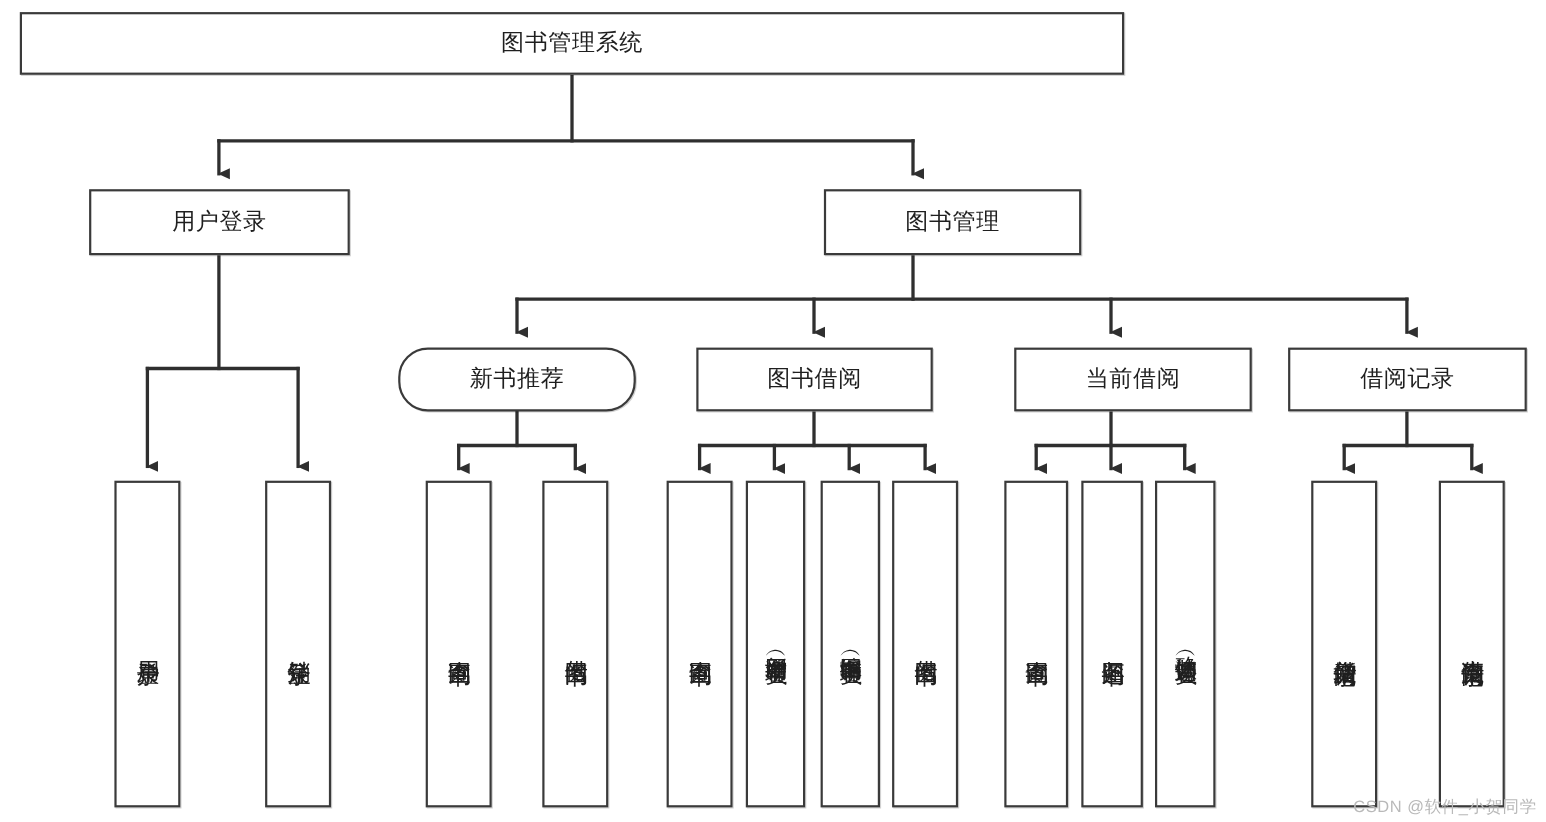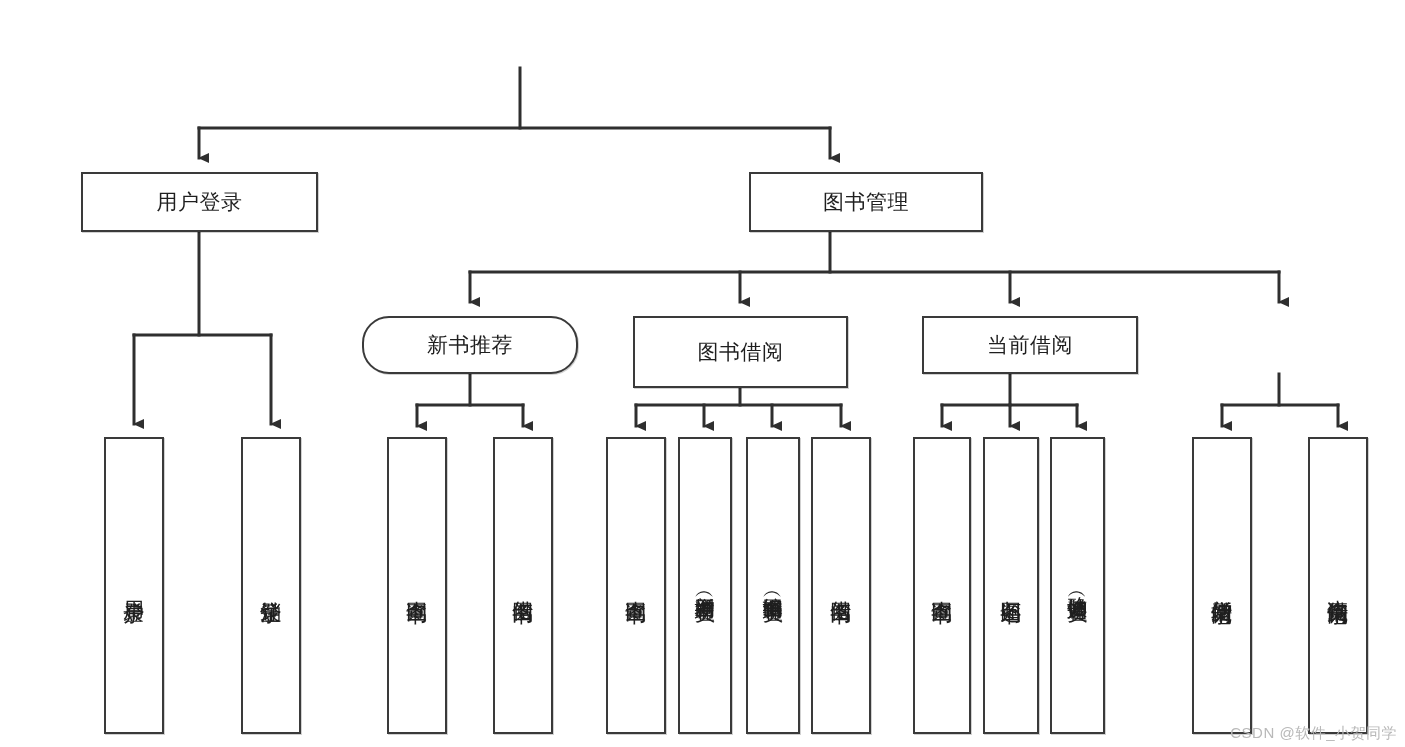--- a/index.html
+++ b/index.html
@@ -129,41 +129,47 @@
       <path d="M 1010 405 L 1010 426" marker-end="url(#arrow)"></path>
       <path d="M 1077 405 L 1077 426" marker-end="url(#arrow)"></path>
 
       <path d="M 1279 374 L 1279 405"></path>
       <path d="M 1222 405 L 1338 405"></path>
       <path d="M 1222 405 L 1222 426" marker-end="url(#arrow)"></path>
       <path d="M 1338 405 L 1338 426" marker-end="url(#arrow)"></path>
     </g>
   </svg>
 
+  <div class="node horiz" style="left:18px; top:11px; width:1004px; height:57px;">
+    <span class="label">图书管理系统</span>
+  </div>
 
   <div class="node horiz" style="left:81px; top:172px; width:237px; height:60px;">
     <span class="label">用户登录</span>
   </div>
 
   <div class="node horiz" style="left:712px; top:172px; width:234px; height:60px;margin-left:37px;">
     <span class="label">图书管理</span>
   </div>
 
   <div class="node horiz" style="left:362px; top:316px; width:216px; height:58px;border-radius:27px;">
     <span class="label">新书推荐</span>
   </div>
 
-  <div class="node horiz" style="left:633px; top:316px; width:215px; height:72px;">
+  <div class="node horiz" style="left:633px; top:316px; width:215px; height:58px;">
     <span class="label">图书借阅</span>
   </div>
 
   <div class="node horiz" style="left:922px; top:316px; width:216px; height:58px;">
     <span class="label">当前借阅</span>
   </div>
 
+  <div class="node horiz" style="left:1171px; top:316px; width:217px; height:58px;">
+    <span class="label">借阅记录</span>
+  </div>
 
   <div class="node vert" style="left:104px; top:437px; width:60px; height:297px;">
     <span class="label">用户登录</span>
   </div>
 
   <div class="node vert" style="left:241px; top:437px; width:60px; height:297px;">
     <span class="label">注销登录</span>
   </div>
 
   <div class="node vert" style="left:387px; top:437px; width:60px; height:297px;">

